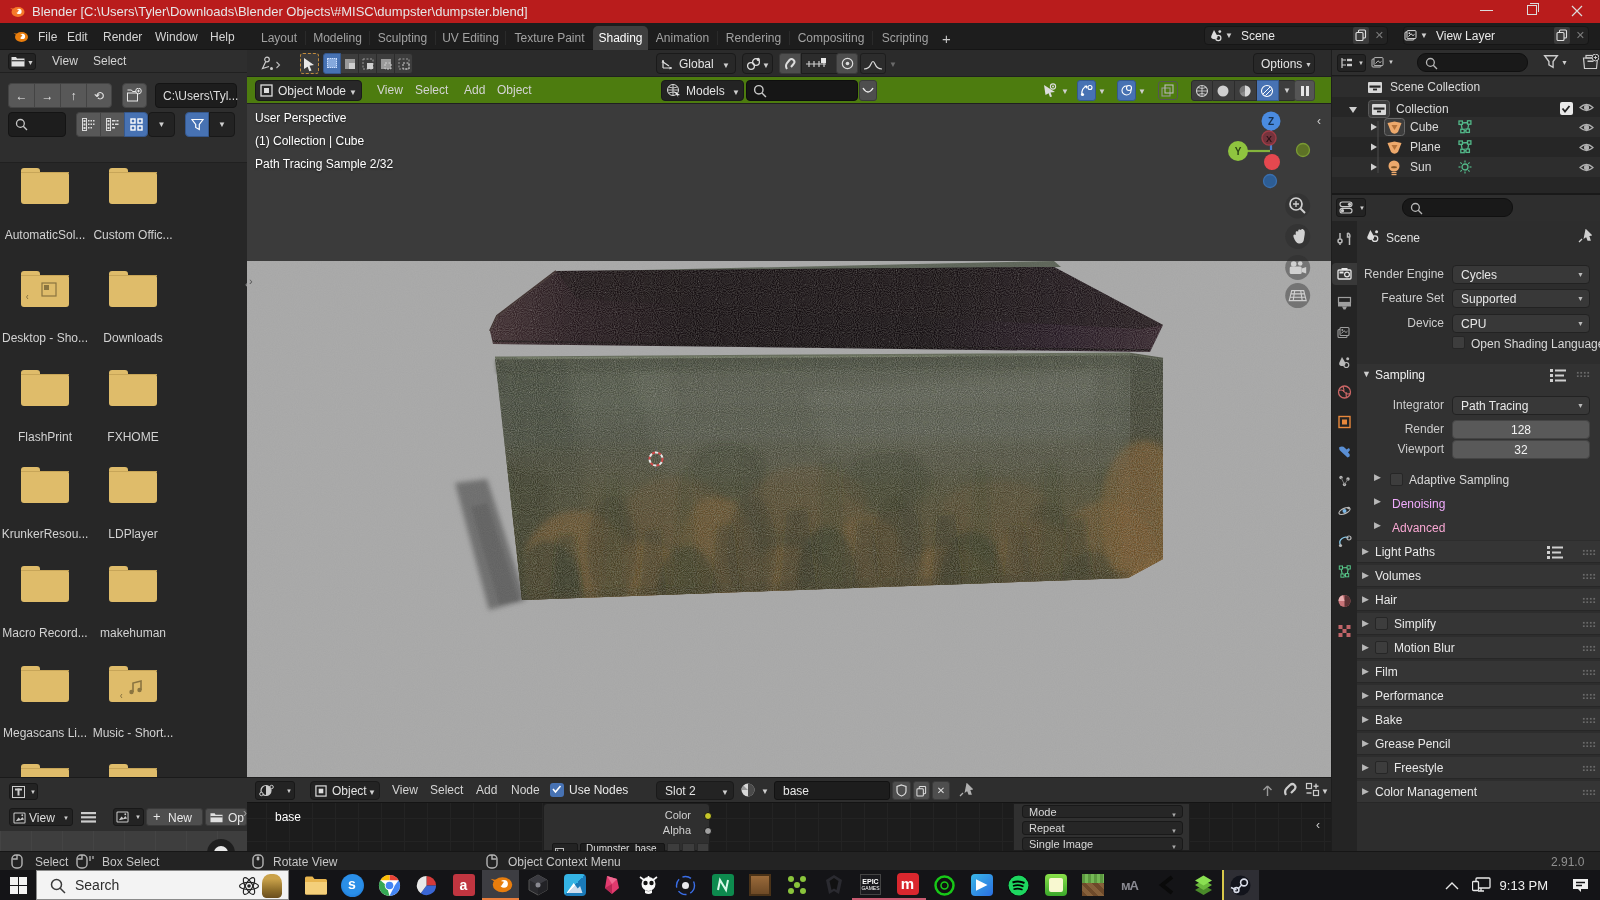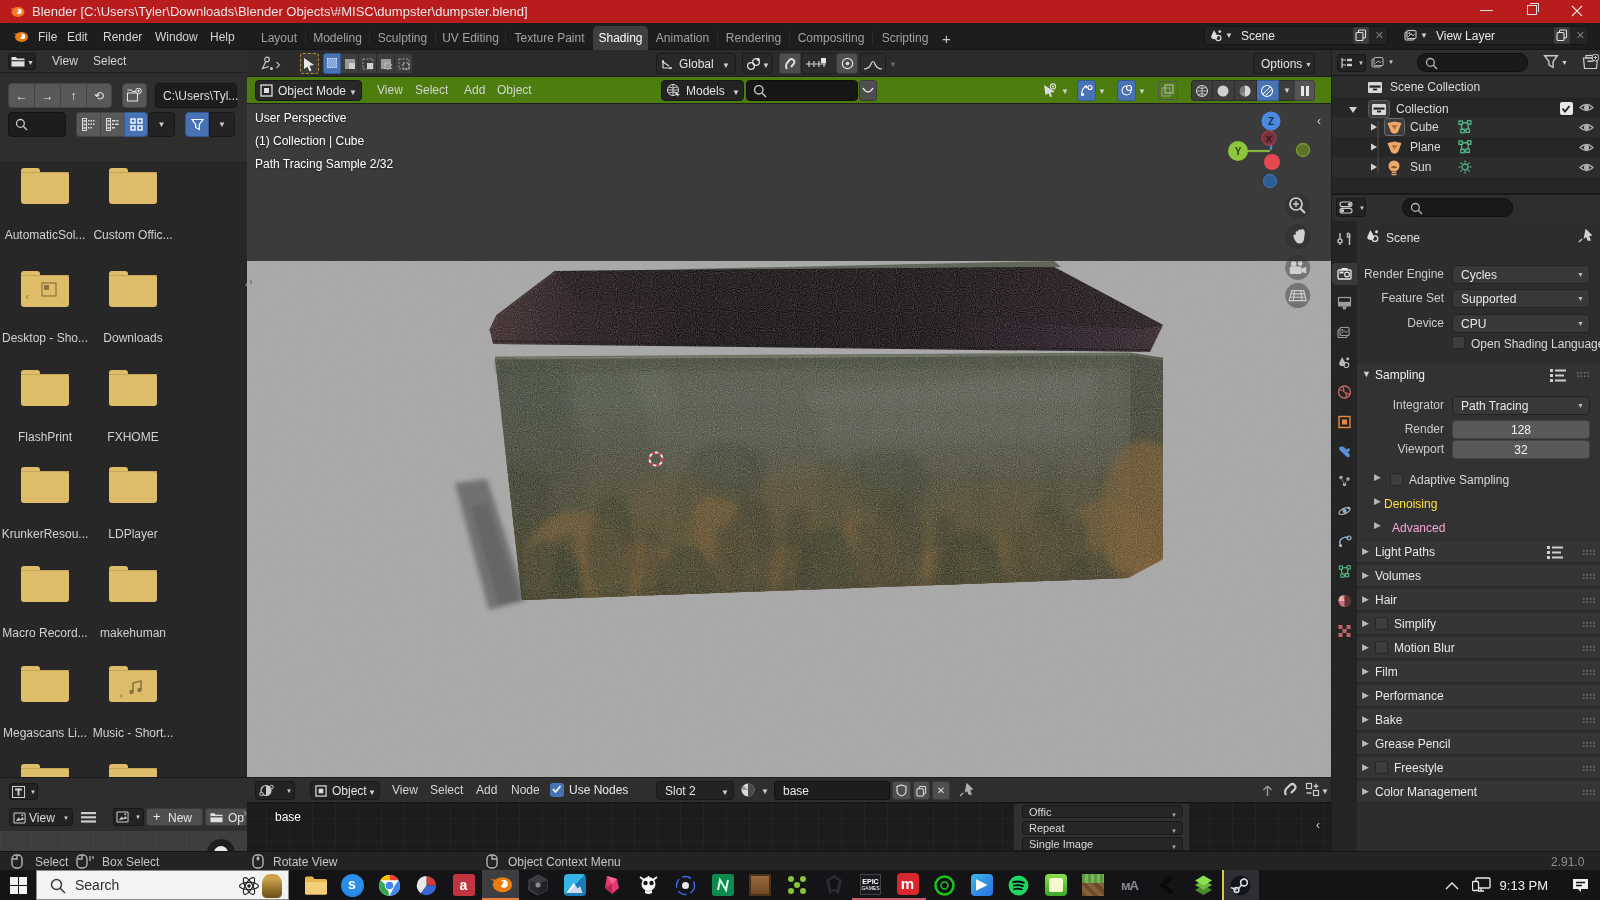--- a/index.html
+++ b/index.html
@@ -868,21 +868,21 @@
         <span class="pnum">128</span>
       </div>
   <div class="abs propsrow" style="top:245px;">
         <span class="plabel">Viewport</span>
         <span class="pnum">32</span>
       </div>
   <div class="abs" style="left:42px;top:277px;color:#b8b8b8;font-size:9px;">▶</div>
   <div class="abs" style="left:58px;top:278px;width:13px;height:13px;background:#3d3d3d;border:1px solid #262626;border-radius:2px;"></div>
   <span class="abs" style="left:77px;top:278px;color:#d8d8d8;">Adaptive Sampling</span>
   <div class="abs" style="left:42px;top:301px;color:#b8b8b8;font-size:9px;">▶</div>
-  <span class="abs" style="left:52px;top:302px;color:#fde047;">Denoising</span>
+  <span class="abs" style="left:60px;top:302px;color:#f0abfc;">Denoising</span>
   <div class="abs" style="left:42px;top:325px;color:#b8b8b8;font-size:9px;">▶</div>
   <span class="abs" style="left:60px;top:326px;color:#f9a8d4;">Advanced</span>
 
   <div class="abs phead" style="top:346px;">
         <span class="parr">▶</span>
         <span class="pname">Light Paths</span>
     <svg class="abs" style="left:190px;top:4px;" width="17" height="14" viewBox="0 0 17 14">
           <g fill="#cfcfcf">
             <rect x="0" y="1" width="3" height="3"></rect>
             <rect x="0" y="6" width="3" height="3"></rect>
@@ -1013,24 +1013,39 @@
               <rect x="8.5" y="3.5" width="5" height="1.4"></rect>
               <rect x="10.3" y="1.7" width="1.4" height="5"></rect>
               <rect x="1.5" y="10.3" width="5" height="1.4"></rect>
             </g>
           </svg></span>
     <span class="chev abs" style="left:1074px;top:9px;">▼</span>
   </div>
 
   <span class="abs" style="left:28px;top:32px;color:#fff;">base</span>
 
+  <div class="abs" style="left:296px;top:25px;width:167px;height:48px;background:#2f2f2f;border:1px solid #1e1e1e;border-radius:4px 4px 0 0;">
+    <span class="abs" style="right:18px;top:5px;color:#d0d0d0;font-size:11px;">Color</span>
+    <span class="abs" style="left:160px;top:8px;width:8px;height:8px;background:#c7c729;border:1px solid #141414;border-radius:50%;"></span>
+    <span class="abs" style="right:18px;top:20px;color:#d0d0d0;font-size:11px;">Alpha</span>
+    <span class="abs" style="left:160px;top:23px;width:8px;height:8px;background:#a1a1a1;border:1px solid #141414;border-radius:50%;"></span>
+    <span class="abs" style="left:8px;top:39px;width:26px;height:9px;background:#232323;border:1px solid #181818;border-radius:2px 2px 0 0;"><svg width="9" height="7" style="margin:1px 0 0 2px;" viewBox="0 0 9 7">
+            <rect x="0.5" y="0.5" width="8" height="6" fill="none" stroke="#bbb"></rect>
+            <circle cx="2.5" cy="2.3" r="0.8" fill="#bbb"></circle>
+            <path d="M1 5.5 L3.5 3.5 L5 4.8 L6.5 3.2 L8 5.5" fill="#bbb"></path>
+          </svg></span>
+    <span class="abs" style="left:36px;top:39px;width:85px;height:9px;background:#1d1d1d;border:1px solid #141414;border-radius:2px 2px 0 0;color:#ddd;font-size:10px;padding-left:5px;line-height:9px;">Dumpster_base</span>
+    <span class="abs" style="left:123px;top:39px;width:13px;height:9px;background:#3d3d3d;border:1px solid #2a2a2a;"></span>
+    <span class="abs" style="left:138px;top:39px;width:13px;height:9px;background:#3d3d3d;border:1px solid #2a2a2a;"></span>
+    <span class="abs" style="left:153px;top:39px;width:12px;height:9px;background:#3d3d3d;border:1px solid #2a2a2a;"></span>
+  </div>
 
 
   <div class="abs" style="left:766px;top:25px;width:177px;height:48px;background:#303030;border:1px solid #1e1e1e;">
-    <div class="abs ndrop" style="left:8px;top:1px;height:13px;"><span style="margin-left:6px;">Offic</span></div>
+    <div class="abs ndrop" style="left:8px;top:1px;height:13px;"><span style="margin-left:6px;">Mode</span></div>
     <div class="abs ndrop" style="left:8px;top:17px;"><span style="margin-left:6px;">Repeat</span></div>
     <div class="abs ndrop" style="left:8px;top:33px;"><span style="margin-left:6px;">Single Image</span></div>
   </div>
   <span class="abs" style="left:1069px;top:40px;color:#cfcfcf;">‹</span>
 </div>
 
 <div id="imged" class="abs" style="left:0;top:777px;width:247px;height:74px;background:#2e2e2e;border-top:1px solid #1a1a1a;">
   <span class="abs" style="left:9px;top:5px;width:29px;height:17px;background:#232323;border:1px solid #181818;border-radius:3px;"><svg width="13" height="12" style="margin:2px 0 0 2px;" viewBox="0 0 13 12">
           <rect x="0.5" y="0.5" width="12" height="11" fill="none" stroke="#ccc"></rect>
           <rect x="3" y="2.5" width="7" height="2" fill="#ccc"></rect>

